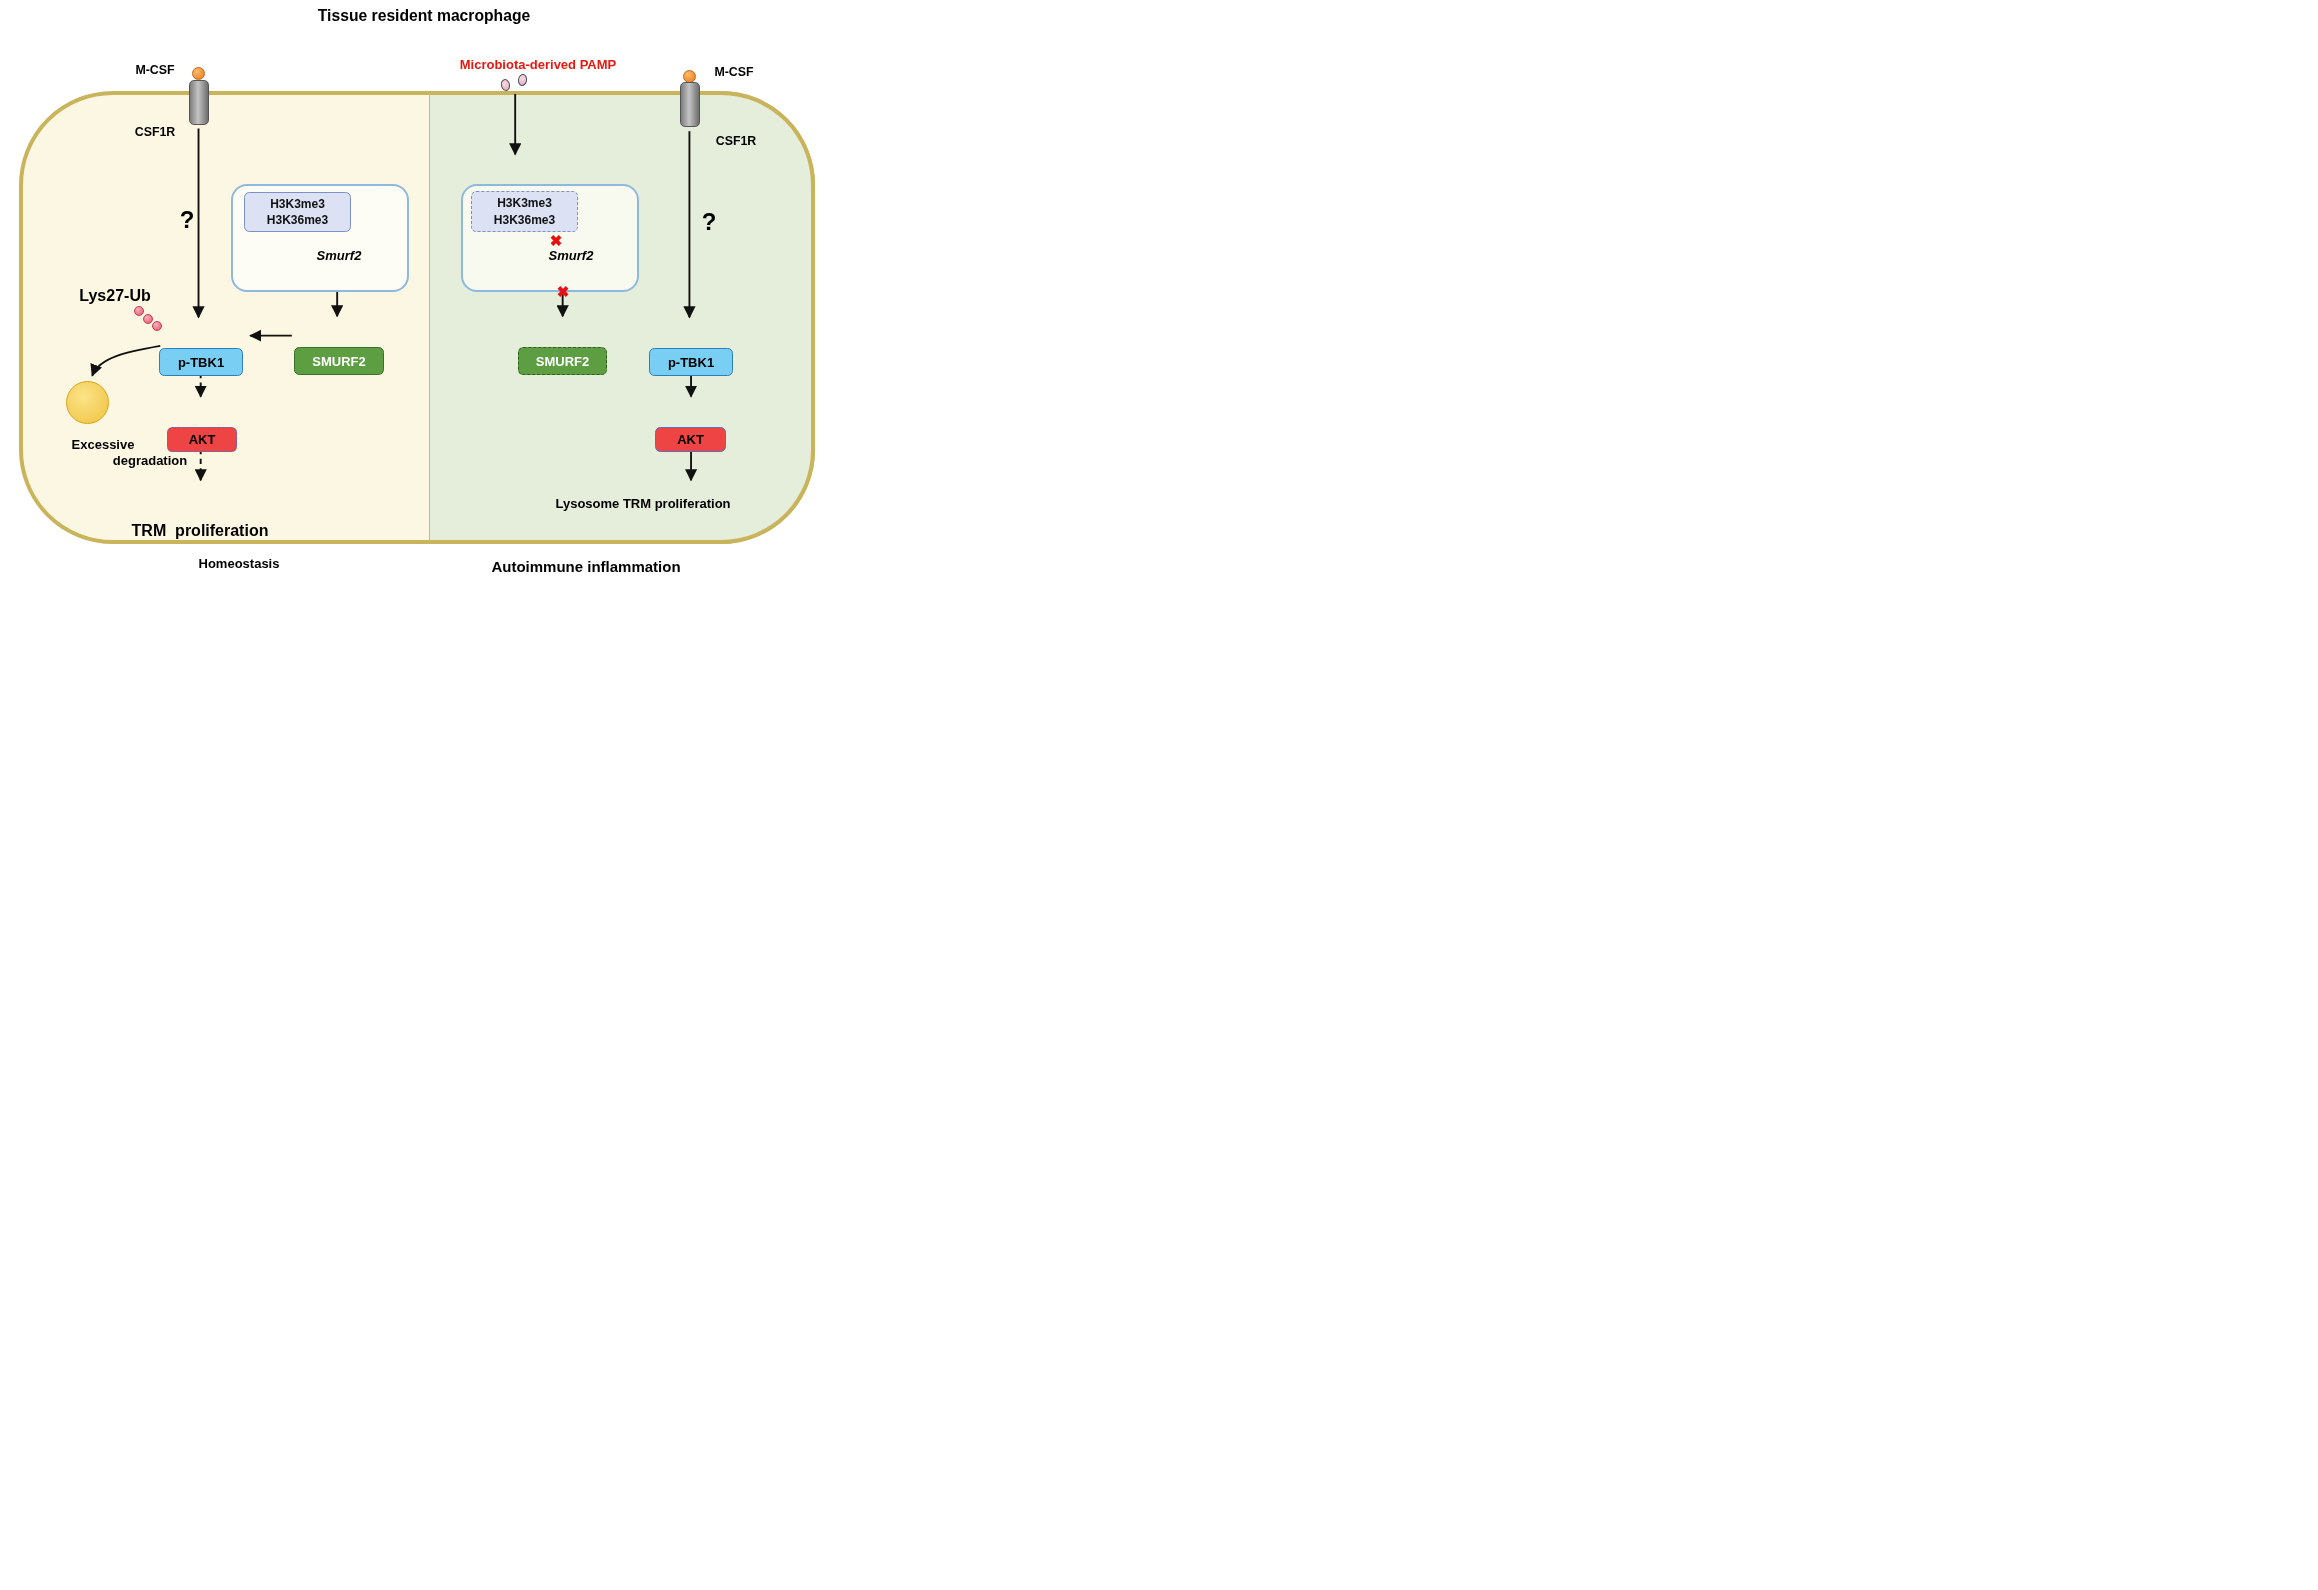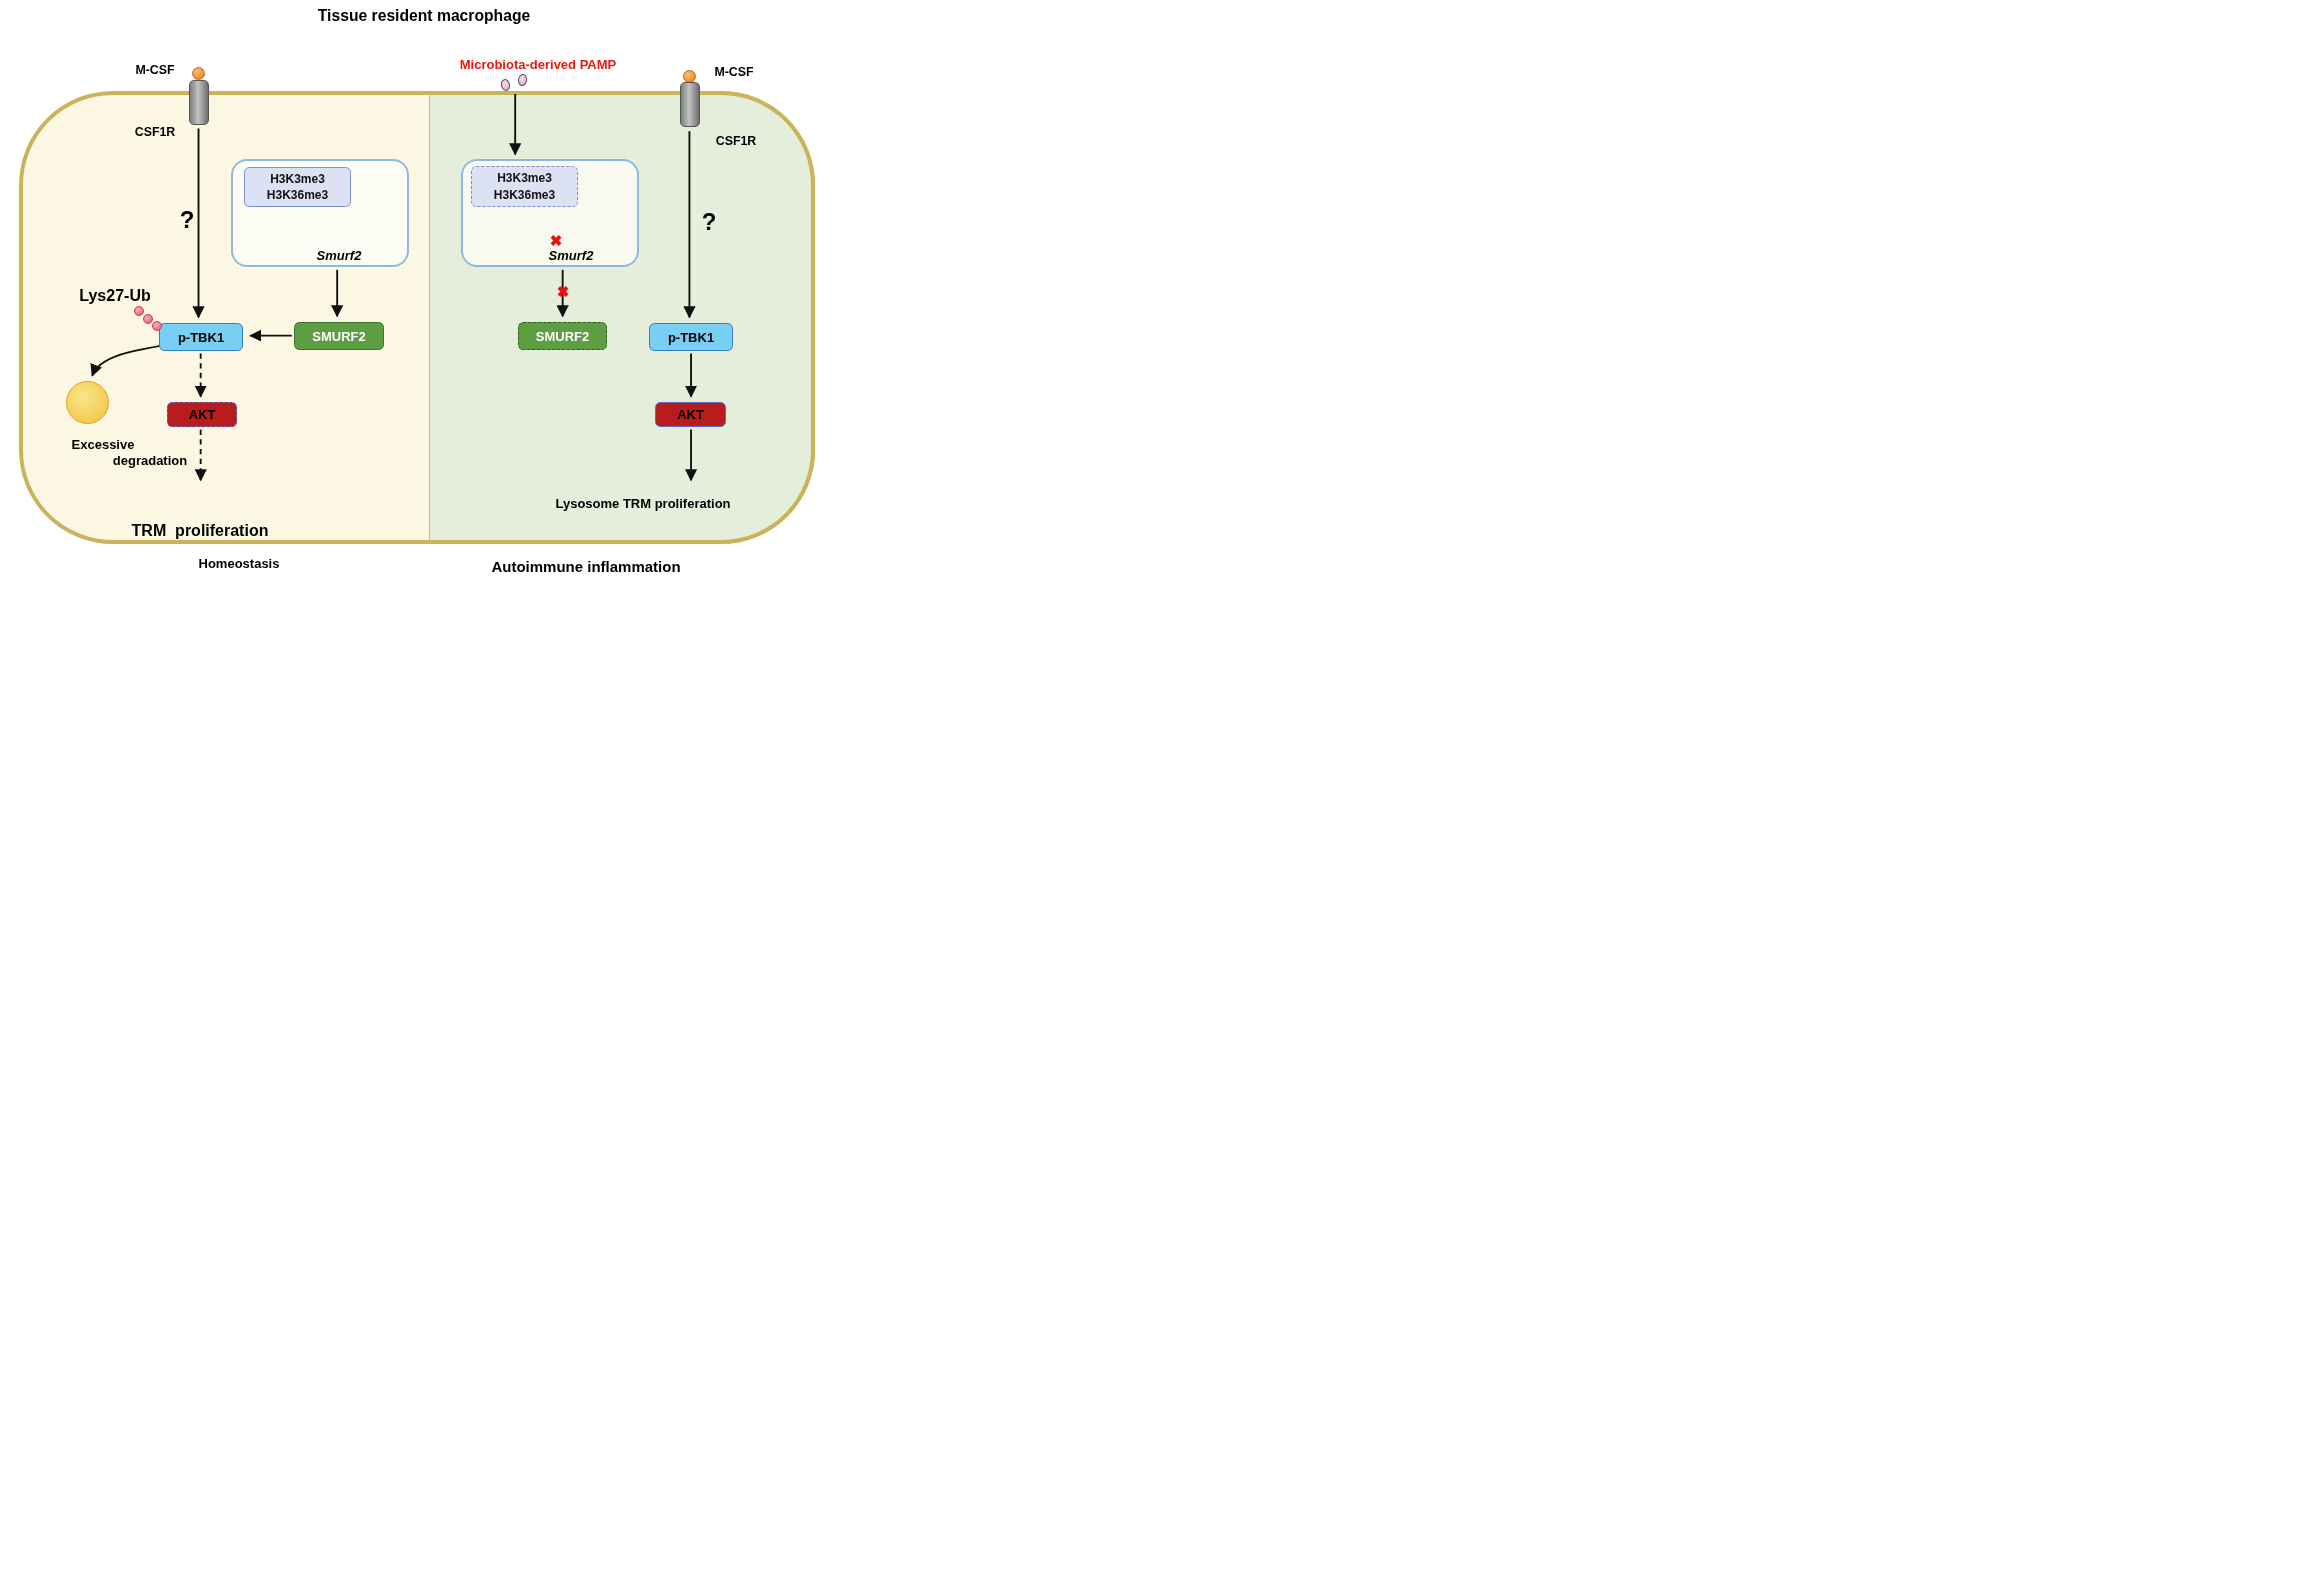--- a/index.html
+++ b/index.html
@@ -7,21 +7,21 @@
     position:relative; width:834px; height:572px; background:#ffffff;
     font-family:"Liberation Sans", sans-serif; overflow:hidden;
   }
   .lbl {
     position:absolute; transform:translate(-50%,-50%);
     font-weight:700; color:#000000; white-space:pre; text-align:center;
   }
   .box {
     position:absolute; box-sizing:border-box;
     display:flex; align-items:center; justify-content:center;
-    font-weight:700; text-align:center;
+    font-weight:700; text-align:center;margin-top:25px;
   }
   .cell {
     position:absolute; left:19px; top:91px; width:796px; height:453px;
     background:#FCF7E2; border:4.9px solid #C9B45B; border-radius:94px;
     box-sizing:border-box;
   }
   .cell-right {
     position:absolute; left:429px; top:91px; width:386px; height:453px;
     background:#E5EDDB; border:4.9px solid #C9B45B;
     border-left:1.6px solid #C2BB74;
@@ -30,21 +30,21 @@
   .nucleus { background:#FDFDF6; border:2.7px solid #8FB8DF; border-radius:16px; }
   .nucleus.rightside { background:#F8FAF0; }
   .histone {
     background:#DCE1F4; border:1.6px solid #7C90CC; border-radius:5.4px;
     flex-direction:column; font-size:12px; line-height:1.35; color:#111;
   }
   .histone.dashed { border-style:dashed; }
   .smurf2 { background:#5C9E41; border:1.6px solid #3A712B; border-radius:5.4px; color:#fff; font-size:13px; }
   .smurf2.dashed { border-style:dashed; border-color:#2F5E1E; }
   .tbk1 { background:#79CEF4; border:1.6px solid #2F7FBF; border-radius:5.4px; font-size:13px; color:#000; }
-  .akt { background:#b91c1c; border:1.6px solid #5B6FBF; border-radius:5.4px; font-size:13px; color:#000; }
+  .akt { background:#ef4444; border:1.6px solid #5B6FBF; border-radius:5.4px; font-size:13px; color:#000; }
   .akt.dashed { border-style:dashed; }
   .receptor {
     position:absolute; background:linear-gradient(90deg,#7e7e7e,#c4c4c4 45%,#6d6d6d);
     border:1.1px solid #555; border-radius:4.9px; box-sizing:border-box;
   }
   .ligand {
     position:absolute; border-radius:50%;
     background:radial-gradient(circle at 35% 30%, #FBBE6E, #EE8A2E 72%);
     border:1.1px solid #C06818; box-sizing:border-box;
   }

